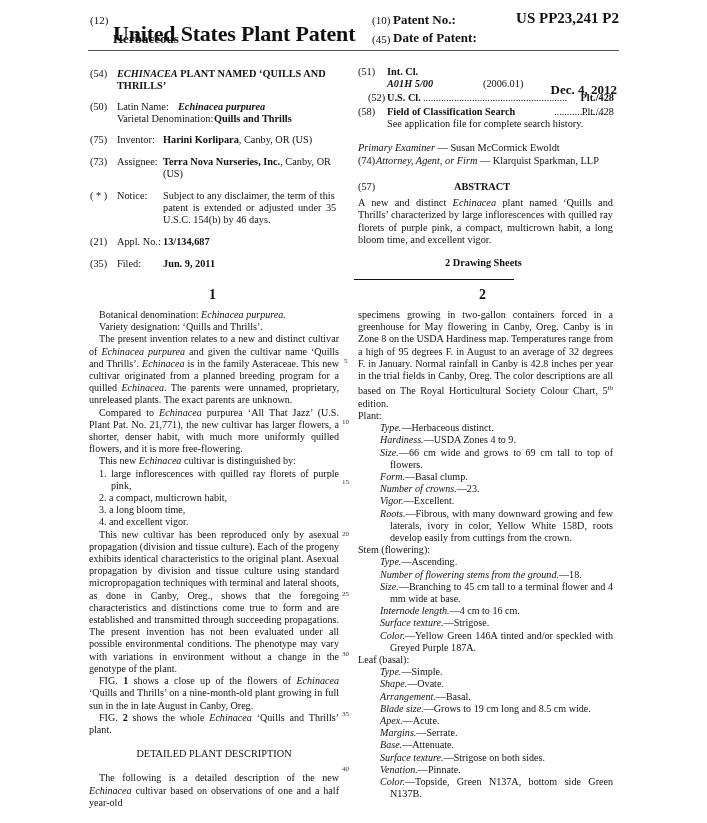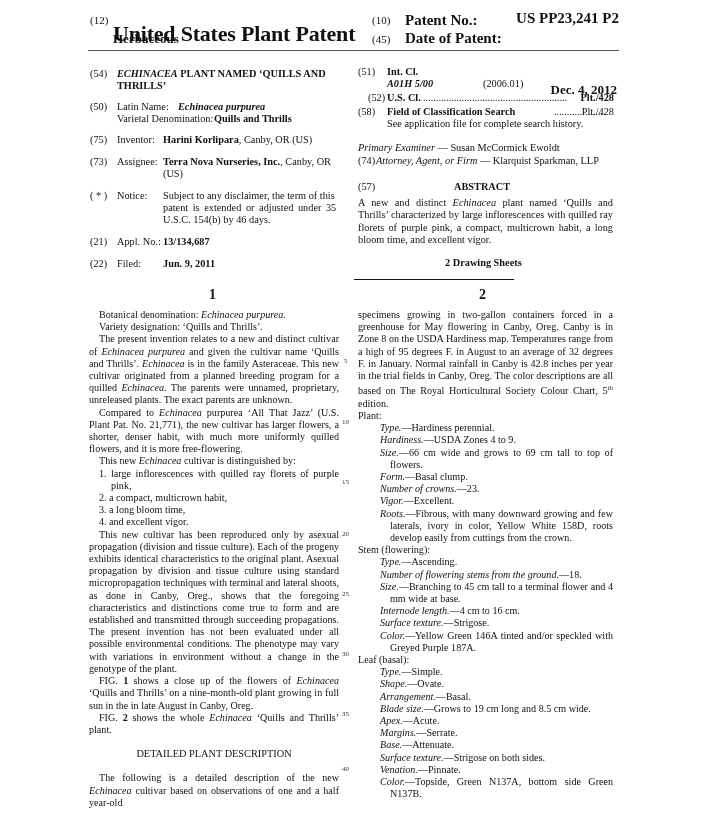--- a/index.html
+++ b/index.html
@@ -2,21 +2,21 @@
 <html><head>
 <meta charset="utf-8">
 <style>
   html, body { margin:0; padding:0; background:#fff; }
   body { width:707px; height:823px; position:relative; overflow:hidden;
          font-family:"Liberation Serif", "DejaVu Serif", serif; color:#111; }
   .abs { position:absolute; }
   .hdr-code { font-size:11px; }
   .hdr-title { font-size:22px; font-weight:bold; letter-spacing:-0.2px; }
   .hdr-name { font-size:13px; font-weight:bold; }
-  .hdr-lbl { font-size:15px; font-weight:bold;margin-left:12px; }
+  .hdr-lbl { font-size:13px; font-weight:bold; }
   .hdr-val { font-size:15px; font-weight:bold; }
   .hdr-val2 { font-size:13px; font-weight:bold; }
   .rule { position:absolute; height:1px; background:#555; }
   .biblio { font-size:10.3px; line-height:12px; }
   .code { position:absolute; left:90px; font-size:10.3px; }
   .blab { position:absolute; left:117px; font-size:10.3px; }
   .bval { position:absolute; left:163px; font-size:10.3px; }
   b { font-weight:bold; }
   i { font-style:italic; }
   .col { position:absolute; font-size:10.1px; line-height:12.2px; text-align:justify; }
@@ -71,21 +71,21 @@
   <span class="code" style="top:190px;">( * )</span>
   <span class="blab" style="top:190px;">Notice:</span>
   <span class="bval" style="top:190px;">Subject to any disclaimer, the term of this</span>
   <span class="bval" style="top:202px;word-spacing:2px;">patent is extended or adjusted under 35</span>
   <span class="bval" style="top:214px;">U.S.C. 154(b) by 46 days.</span>
 
   <span class="code" style="top:236px;">(21)</span>
   <span class="blab" style="top:236px;">Appl. No.:</span>
   <span class="bval" style="top:236px;font-weight:bold;">13/134,687</span>
 
-  <span class="code" style="top:258px;">(22)</span>
+  <span class="code" style="top:258px;">(35)</span>
   <span class="blab" style="top:258px;">Filed:</span>
   <span class="bval" style="top:258px;font-weight:bold;">Jun. 9, 2011</span>
 </div>
 
 <div class="biblio">
   <span class="abs" style="left:358px;top:66px;">(51)</span>
   <span class="abs" style="left:387px;top:66px;font-weight:bold;">Int. Cl.</span>
   <span class="abs" style="left:387px;top:78px;font-weight:bold;font-style:italic;">A01H 5/00</span>
   <span class="abs" style="left:483px;top:78px;">(2006.01)</span>
 
@@ -140,21 +140,21 @@
   <span class="ln" style="left:342px;top:590px;">25</span>
   <span class="ln" style="left:342px;top:650px;">30</span>
   <span class="ln" style="left:342px;top:710px;">35</span>
   <span class="ln" style="left:342px;top:765px;">40</span>
 </div>
 
 <div class="col" style="left:358px;top:309px;width:255px;">
   <p class="noind"><span>specimens growing in two-gallon containers forced in a greenhouse for May flowering in Canby, Oreg. Canby is in Zone 8 on the USDA Hardiness map. Temperatures range from a high of 95 degrees F. in August to an average of 32 degrees F. in January. Normal rainfall in Canby is 42.8 inches per year in the trial fields in Canby, Oreg. The color descriptions are all based on The Royal Horticultural Society Colour Chart, 5</span><sup style="font-size:7px;font-style:italic;">th</sup><span> edition.</span></p>
 
   <div>Plant:</div>
-  <div class="sub2"><i>Type.</i><span>—Hardiness perennial.</span></div>
+  <div class="sub2"><i>Type.</i><span>—Herbaceous distinct.</span></div>
   <div class="sub2"><i>Hardiness.</i><span>—USDA Zones 4 to 9.</span></div>
   <div class="sub2"><i>Size.</i><span>—66 cm wide and grows to 69 cm tall to top of flowers.</span></div>
   <div class="sub2"><i>Form.</i><span>—Basal clump.</span></div>
   <div class="sub2"><i>Number of crowns.</i><span>—23.</span></div>
   <div class="sub2"><i>Vigor.</i><span>—Excellent.</span></div>
   <div class="sub2"><i>Roots.</i><span>—Fibrous, with many downward growing and few laterals, ivory in color, Yellow White 158D, roots develop easily from cuttings from the crown.</span></div>
 
   <div>Stem (flowering):</div>
   <div class="sub2"><i>Type.</i><span>—Ascending.</span></div>
   <div class="sub2"><i>Number of flowering stems from the ground.</i><span>—18.</span></div>

